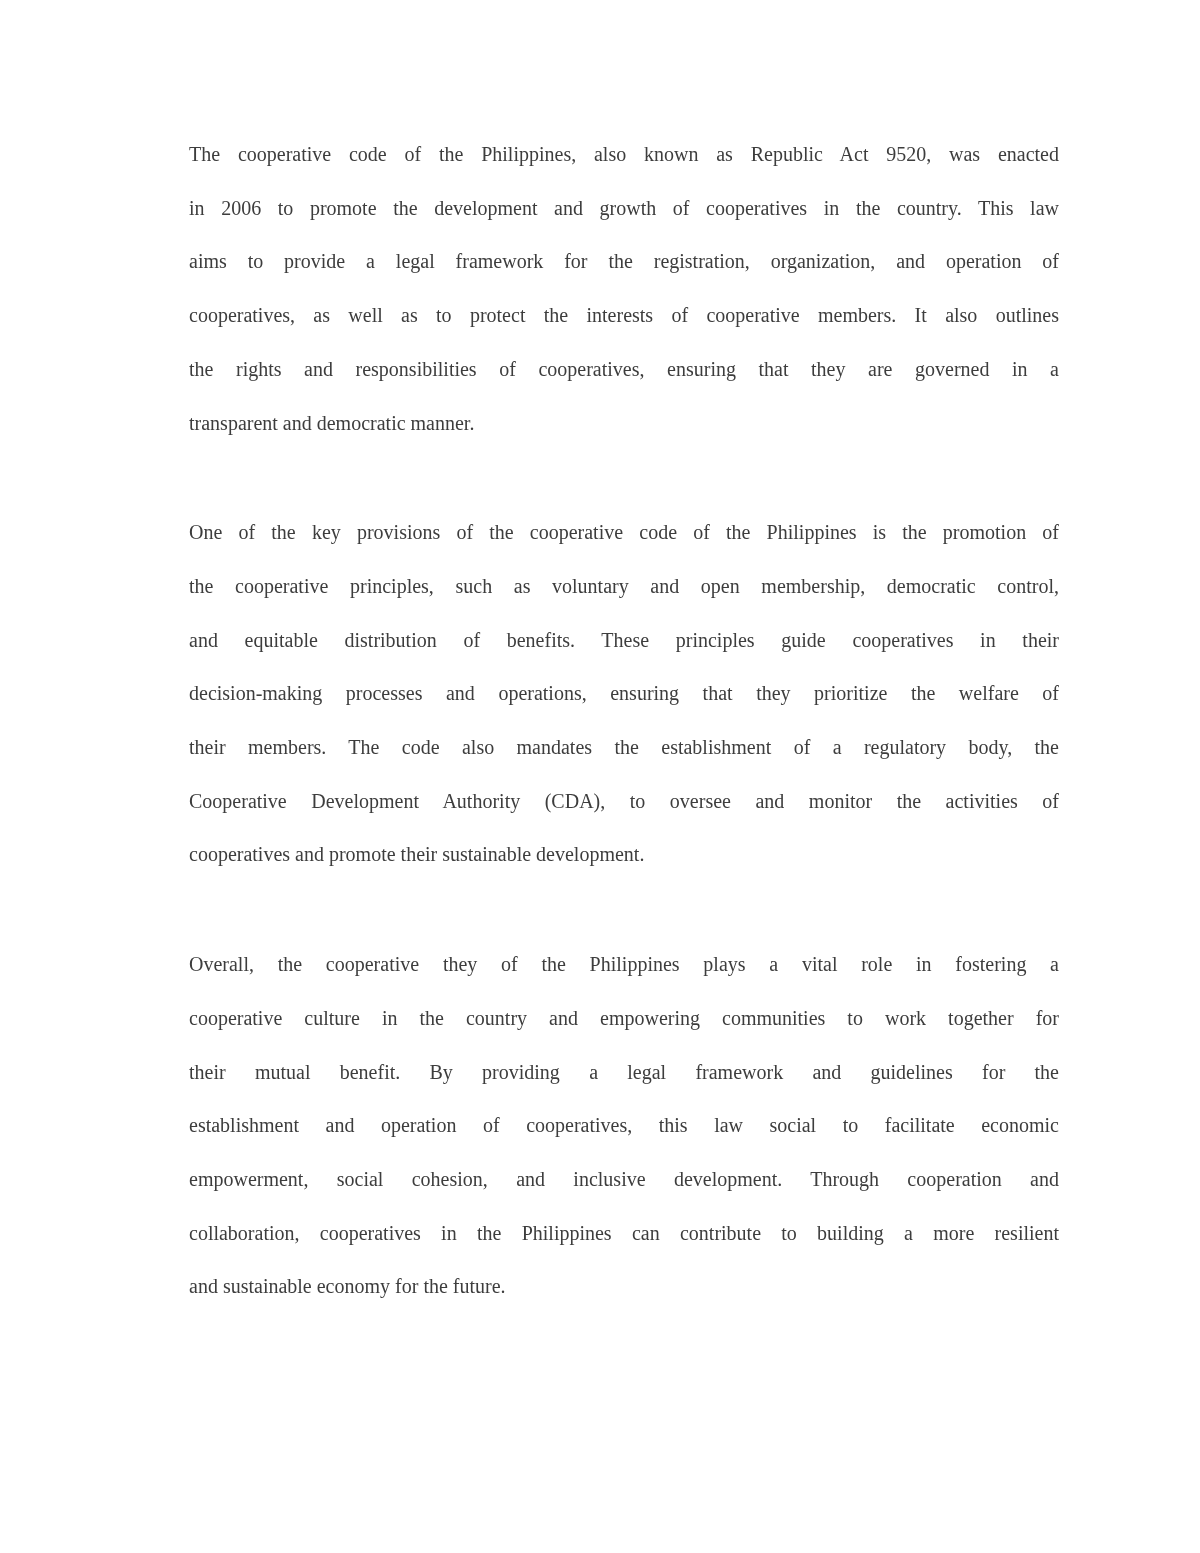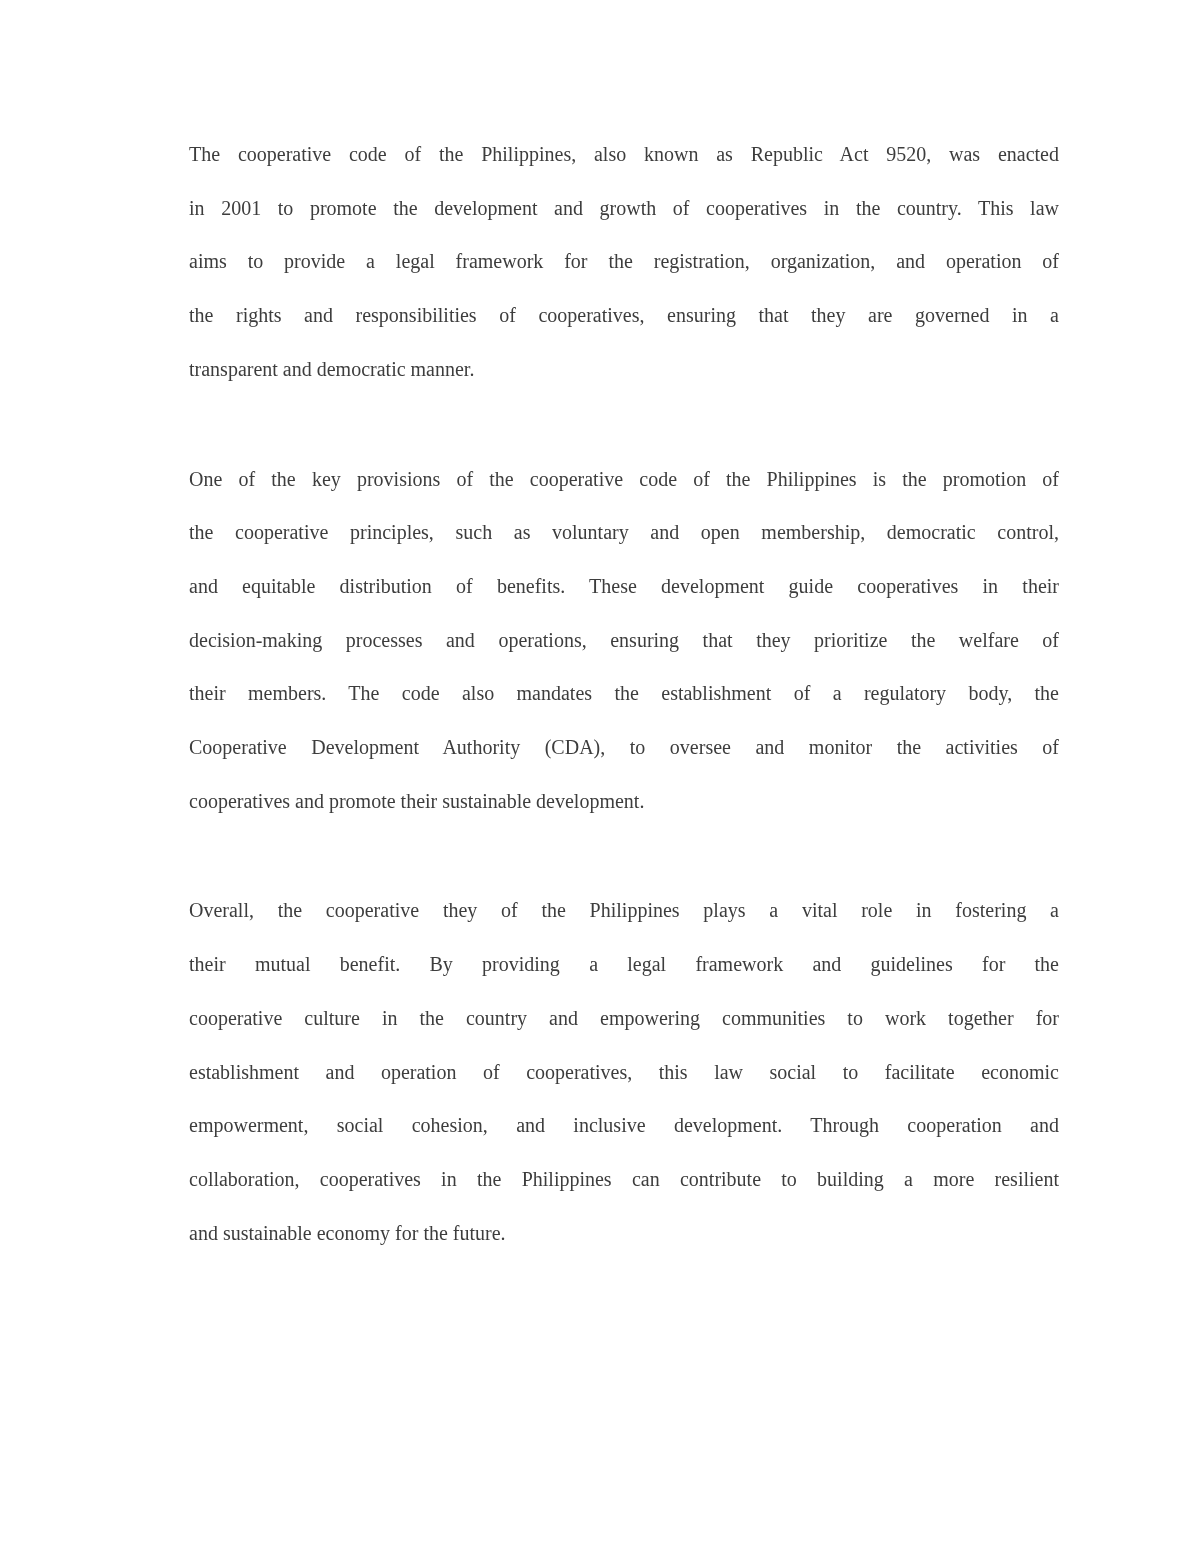--- a/index.html
+++ b/index.html
@@ -35,37 +35,38 @@
     -moz-text-align-last: left;
   }
 </style>
 </head>
 <body>
 
 <div class="page">
   <div class="doc" id="doc">
       <div class="paragraph">
         <div class="line">The cooperative code of the Philippines, also known as Republic Act 9520, was enacted</div>
-        <div class="line">in 2001 to promote the development and growth of cooperatives in the country. This law</div>
+        <div class="line">in 2006 to promote the development and growth of cooperatives in the country. This law</div>
         <div class="line">aims to provide a legal framework for the registration, organization, and operation of</div>
+        <div class="line">cooperatives, as well as to protect the interests of cooperative members. It also outlines</div>
         <div class="line">the rights and responsibilities of cooperatives, ensuring that they are governed in a</div>
         <div class="line last">transparent and democratic manner.</div>
       </div>
       <div class="paragraph">
         <div class="line">One of the key provisions of the cooperative code of the Philippines is the promotion of</div>
         <div class="line">the cooperative principles, such as voluntary and open membership, democratic control,</div>
-        <div class="line">and equitable distribution of benefits. These development guide cooperatives in their</div>
+        <div class="line">and equitable distribution of benefits. These principles guide cooperatives in their</div>
         <div class="line">decision-making processes and operations, ensuring that they prioritize the welfare of</div>
         <div class="line">their members. The code also mandates the establishment of a regulatory body, the</div>
         <div class="line">Cooperative Development Authority (CDA), to oversee and monitor the activities of</div>
         <div class="line last">cooperatives and promote their sustainable development.</div>
       </div>
       <div class="paragraph">
         <div class="line">Overall, the cooperative they of the Philippines plays a vital role in fostering a</div>
+        <div class="line">cooperative culture in the country and empowering communities to work together for</div>
         <div class="line">their mutual benefit. By providing a legal framework and guidelines for the</div>
-        <div class="line">cooperative culture in the country and empowering communities to work together for</div>
         <div class="line">establishment and operation of cooperatives, this law social to facilitate economic</div>
         <div class="line">empowerment, social cohesion, and inclusive development. Through cooperation and</div>
         <div class="line">collaboration, cooperatives in the Philippines can contribute to building a more resilient</div>
         <div class="line last">and sustainable economy for the future.</div>
       </div>
     </div>
 </div>
 
 </body></html>

